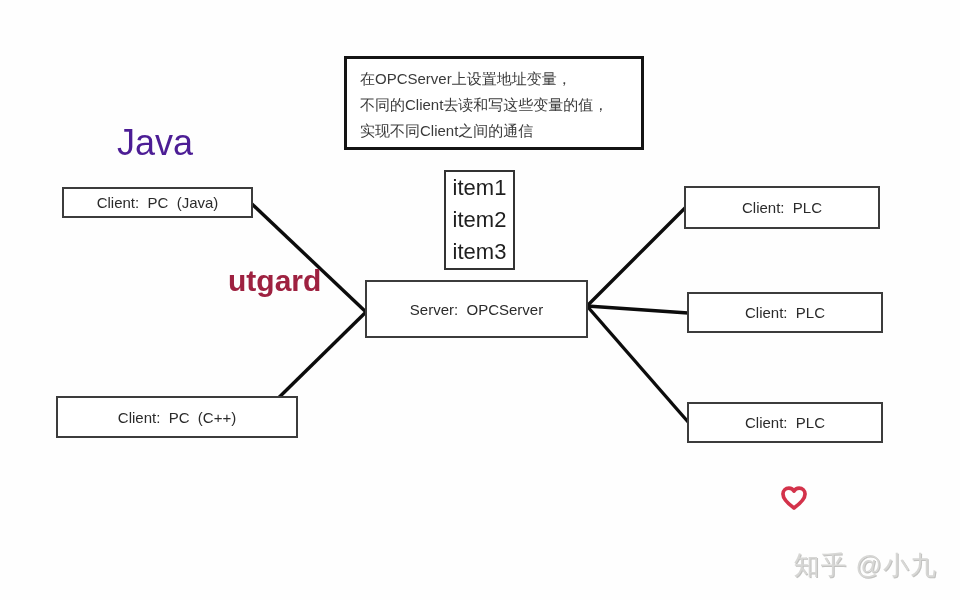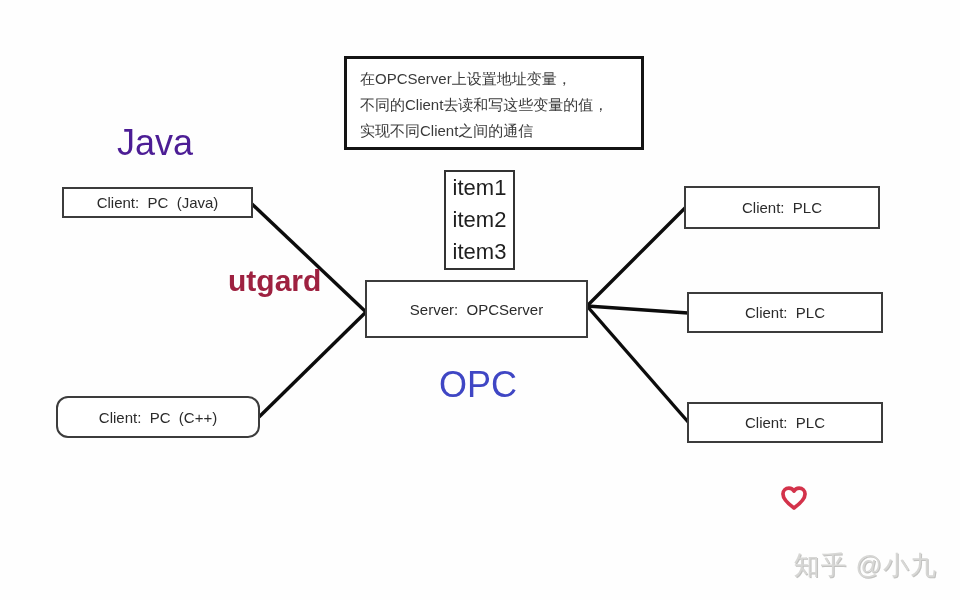--- a/index.html
+++ b/index.html
@@ -45,21 +45,21 @@
     white-space: pre;
   }
   .annotation {
     position: absolute;
     white-space: pre;
   }
   .java-label  { left: 117px; top: 122px; font-size: 36px; color: #4c1d95; }
   .opc-label   { left: 439px; top: 364px; font-size: 36px; color: #3f46c4; }
   .utgard-label{ left: 228px; top: 264px; font-size: 30px; color: #9e2140; font-weight: bold; }
   .client-java-box { left: 62px;  top: 187px; width: 191px; height: 31px; }
-  .client-cpp-box  { left: 56px;  top: 396px; width: 204px; height: 42px; border-radius: 12px; }
+  .client-cpp-box  { left: 56px;  top: 396px; width: 242px; height: 42px; }
   .server-box      { left: 365px; top: 280px; width: 223px; height: 58px; }
   .plc-top-box     { left: 684px; top: 186px; width: 196px; height: 43px; }
   .plc-middle-box  { left: 687px; top: 292px; width: 196px; height: 41px; }
   .plc-bottom-box  { left: 687px; top: 402px; width: 196px; height: 41px; }
   .item-box {
     position: absolute;
     box-sizing: border-box;
     left: 444px; top: 170px;
     width: 71px; height: 100px;
     background: #ffffff;
@@ -105,21 +105,20 @@
   </svg>
 
   <div class="note-box">
     <div class="note-line">在OPCServer上设置地址变量，</div>
     <div class="note-line">不同的Client去读和写这些变量的值，</div>
     <div class="note-line">实现不同Client之间的通信</div>
   </div>
 
   <div class="annotation java-label">Java</div>
   <div class="annotation utgard-label">utgard</div>
-  <div class="annotation opc-label">OPC</div>
 
   <div class="node-box client-java-box">
     <span>Client:  PC  (Java)</span>
   </div>
 
   <div class="node-box client-cpp-box">
     <span>Client:  PC  (C++)</span>
   </div>
 
   <div class="item-box">

